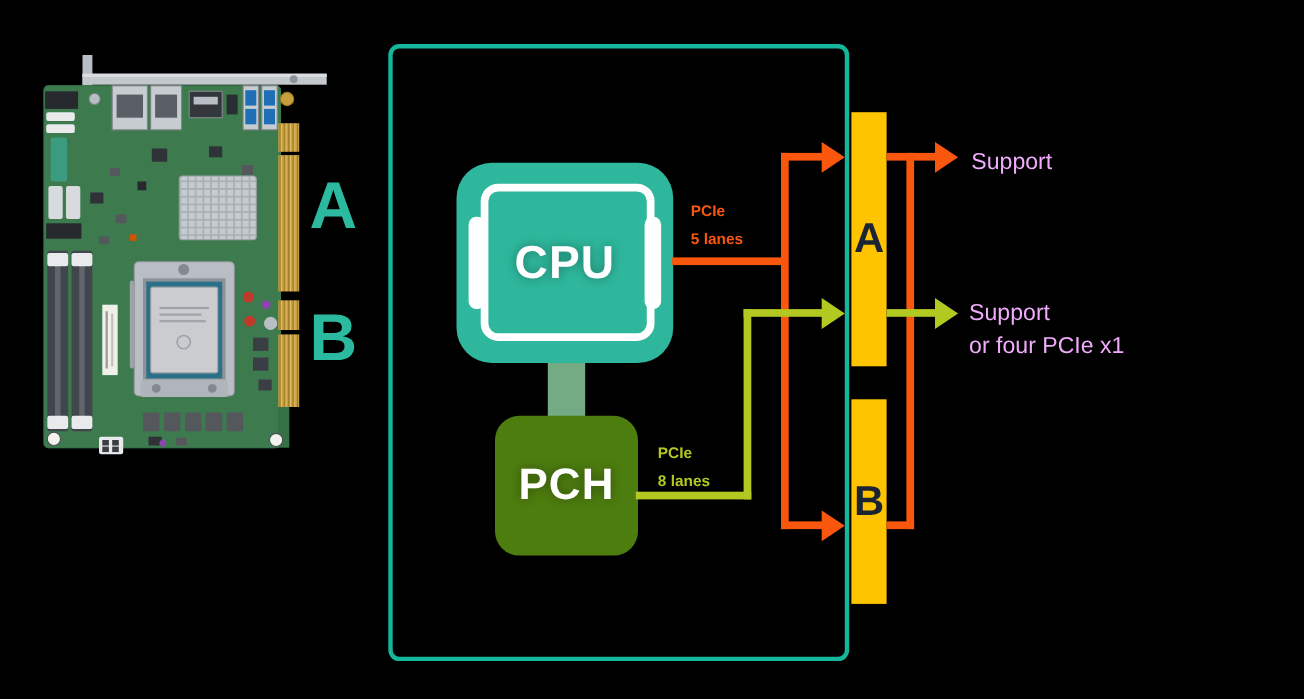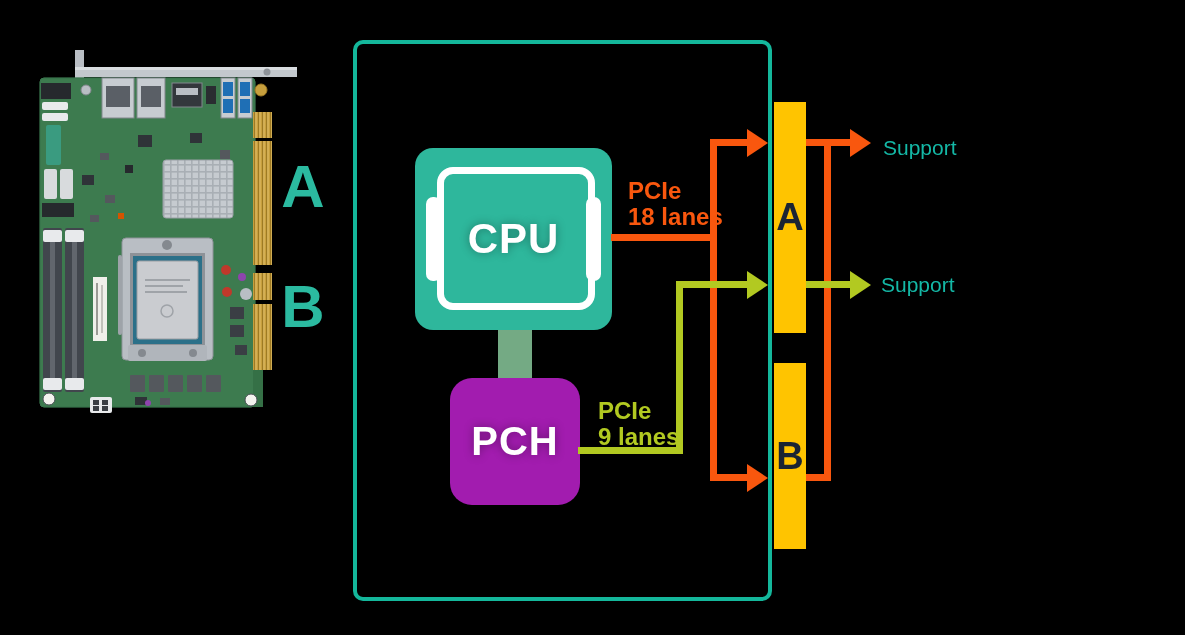--- a/index.html
+++ b/index.html
@@ -13,32 +13,32 @@
                font-weight:bold;font-size:60px;line-height:62px;}
   #board-label-a{left:275px;top:156px;}
   #board-label-b{left:275px;top:276px;}
 
   
   .frame{position:absolute;left:353px;top:40px;width:411px;height:553px;
          border:4px solid #14b79b;border-radius:10px;background:transparent;}
 
   
   .cpu{position:absolute;left:415px;top:148px;width:197px;height:182px;
-       background:#2eb79c;border-radius:18px;}
+       background:#2eb79c;border-radius:32px;}
   .cpu-frame{position:absolute;left:22px;top:19px;width:158px;height:143px;
              border:7px solid #fff;border-radius:16px;box-sizing:border-box;}
   .cpu-notch{position:absolute;width:15px;height:84px;background:#fff;border-radius:7px;top:49px;}
   .cpu-notch.nleft{left:11px;}
   .cpu-notch.nright{right:11px;}
   .chip-text{position:absolute;inset:0;display:flex;align-items:center;justify-content:center;
              color:#fff;font-weight:bold;font-size:42px;letter-spacing:1px;
              text-shadow:0 0 10px rgba(0,0,0,0.35);}
   .link-bar{position:absolute;left:498px;top:326px;width:34px;height:56px;background:#74aa84;}
   .pch{position:absolute;left:450px;top:378px;width:130px;height:127px;
-       background:#a21caf;border-radius:22px;}
+       background:#4d7c0f;border-radius:22px;}
   .pch .chip-text{font-size:40px;}
 
   
   .line{position:absolute;}
   .orange{background:#f9570e;}
   .green{background:#b2c921;}
   #cpu-line        {left:611px;top:234px;width:100px;height:7px;}
   #orange-vert-left{left:710px;top:139px;width:7px;height:342px;}
   #orange-a-shaft  {left:710px;top:139px;width:39px;height:7px;}
   #orange-b-shaft  {left:710px;top:474px;width:39px;height:7px;}
@@ -61,26 +61,26 @@
   #green-right-head   {left:850px;top:271px;}
 
   
   .slot-bar{position:absolute;left:774px;width:32px;background:#ffc400;}
   #slot-a{top:102px;height:231px;}
   #slot-b{top:363px;height:186px;}
   .slot-letter{display:flex;align-items:center;justify-content:center;height:100%;
                font-weight:bold;font-size:38px;color:#1b2433;}
 
   
-  .lane-label{position:absolute;font-weight:bold;font-size:24px;line-height:26px;}
+  .lane-label{position:absolute;font-weight:bold;font-size:14px;line-height:26px;}
   #pcie16-label{left:628px;top:178px;color:#f9570e;}
   #pcie4-label {left:598px;top:398px;color:#b2c921;}
 
   
-  .support{position:absolute;color:#14b8a6;font-size:21px;line-height:29.5px;}
+  .support{position:absolute;color:#f0abfc;font-size:21px;line-height:29.5px;}
   #support-a{left:883px;top:133px;}
   #support-b{left:881px;top:270px;}
 </style>
 </head>
 <body>
 
 <div id="stage">
 
   <svg class="mb-svg" viewBox="0 0 270 370">
     <defs>
@@ -260,27 +260,28 @@
 
   <div class="line green" id="green-pch-line"></div>
   <div class="line green" id="green-vert"></div>
   <div class="line green" id="green-a-shaft"></div>
   <div class="arrow-right ar-green" id="green-a-head"></div>
   <div class="line green" id="green-right-shaft"></div>
   <div class="arrow-right ar-green" id="green-right-head"></div>
 
   <div class="lane-label" id="pcie16-label">
     <div>PCIe</div>
-    <div>18 lanes</div>
+    <div>5 lanes</div>
   </div>
   <div class="lane-label" id="pcie4-label">
     <div>PCIe</div>
-    <div>9 lanes</div>
+    <div>8 lanes</div>
   </div>
 
   <div class="support" id="support-a">
     <div>Support</div>
   </div>
   <div class="support" id="support-b">
     <div>Support</div>
+    <div>or four PCIe x1</div>
   </div>
 
 </div>
 
 </body></html>

